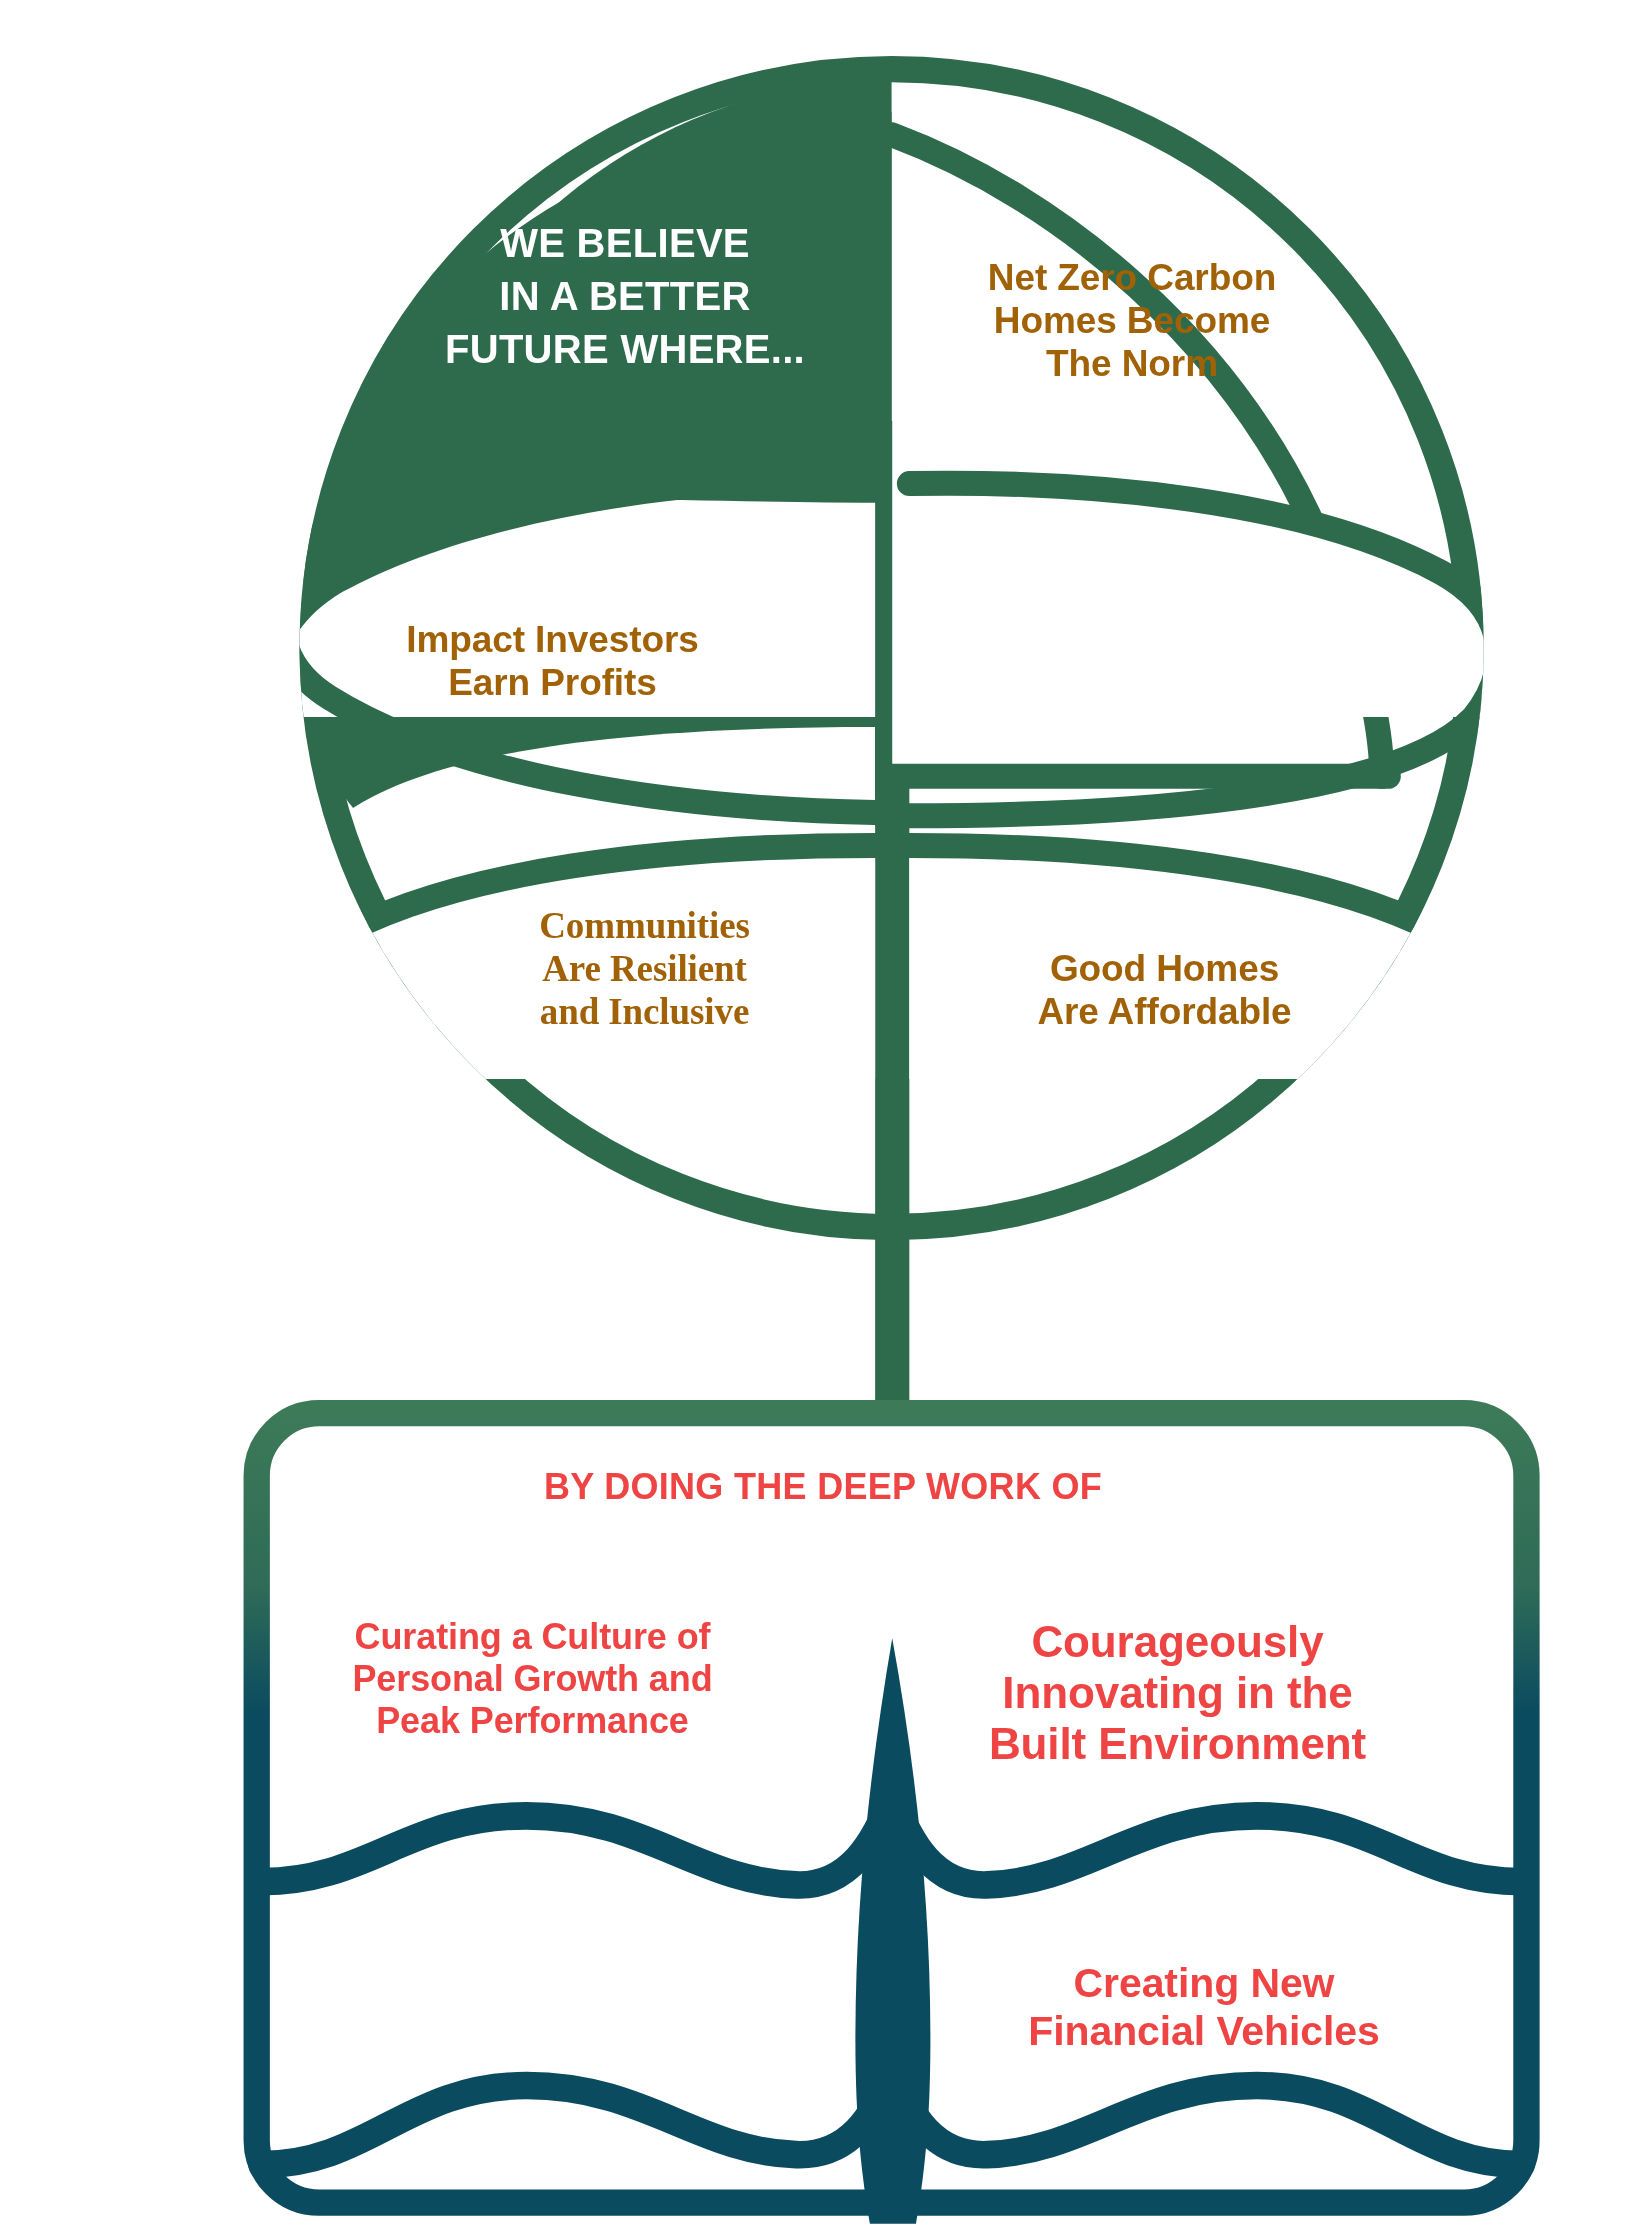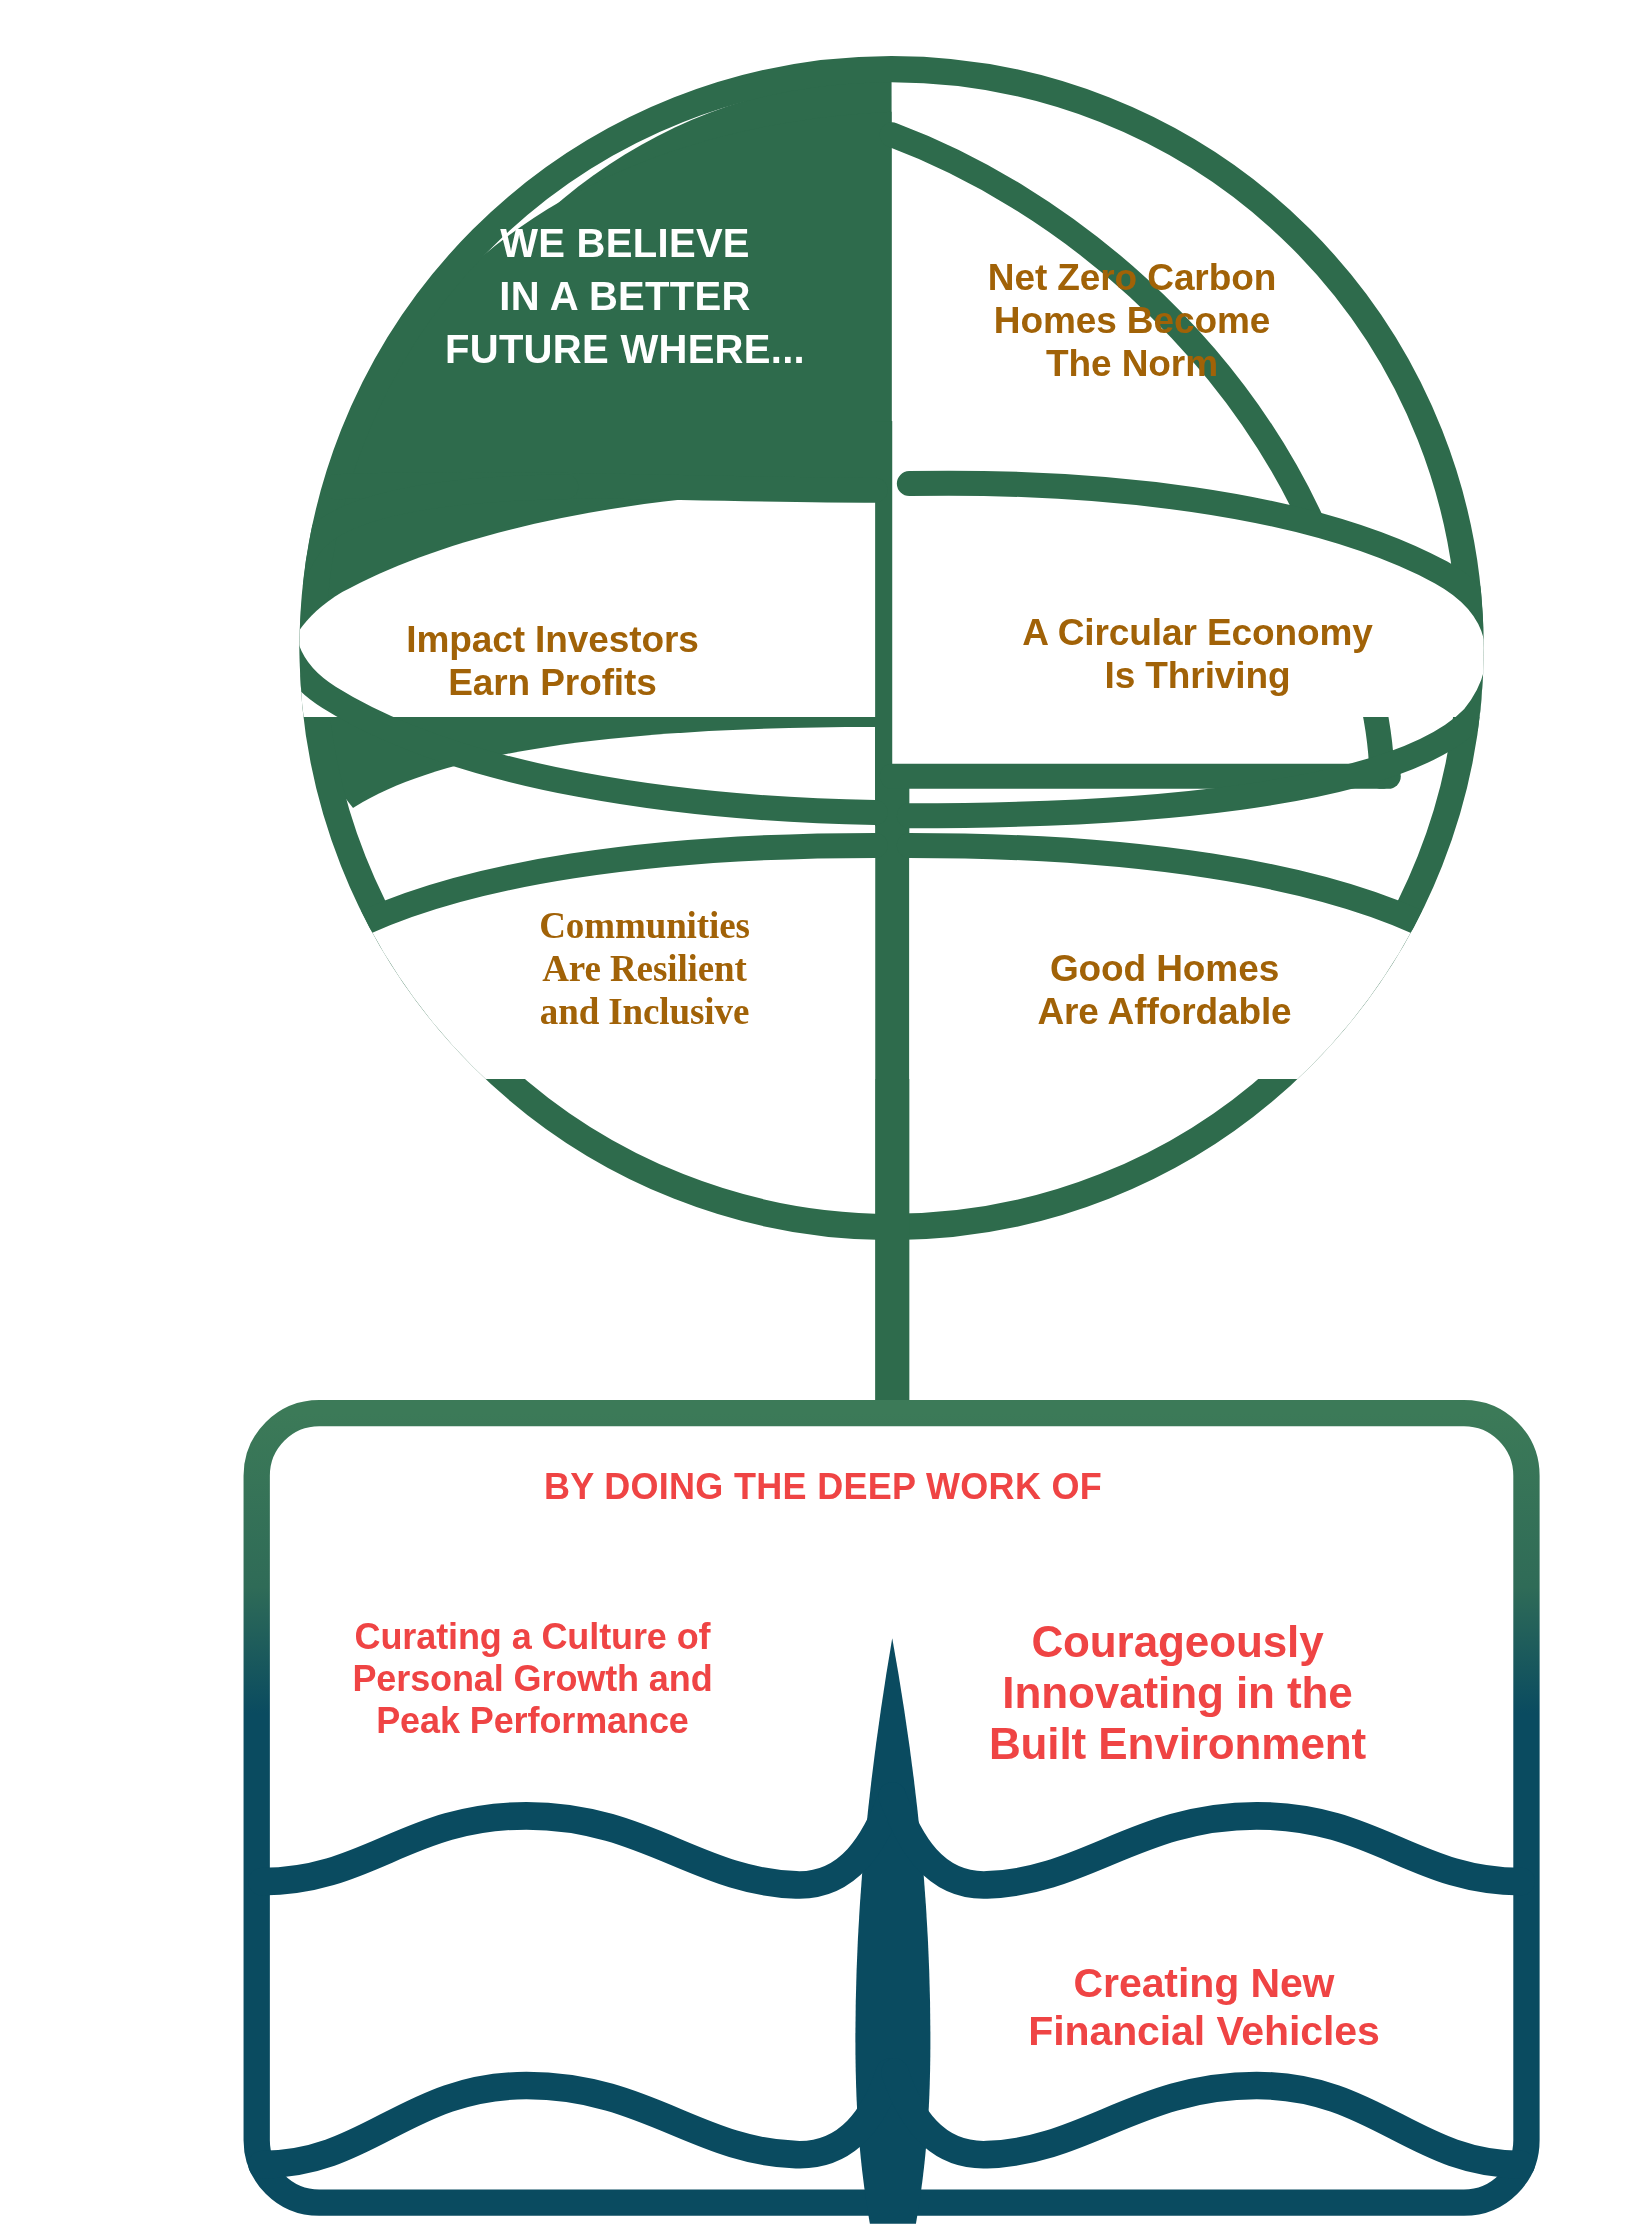--- a/index.html
+++ b/index.html
@@ -195,22 +195,20 @@
 IN A BETTER
 FUTURE WHERE...</div>
 
     <div class="txt txt-green" id="leaf-ne">Net Zero Carbon
 Homes Become
 The Norm</div>
 
     <div class="txt txt-green" id="leaf-nw">Impact Investors
 Earn Profits</div>
 
-    <div class="txt txt-green" id="leaf-e">A Circular Economy
-Is Thriving</div>
 
     <div class="txt txt-green" id="leaf-sw">Communities
 Are Resilient
 and Inclusive</div>
 
     <div class="txt txt-green" id="leaf-se">Good Homes
 Are Affordable</div>
 
     <div class="txt txt-teal" id="roots-title">BY DOING THE DEEP WORK OF</div>
 

